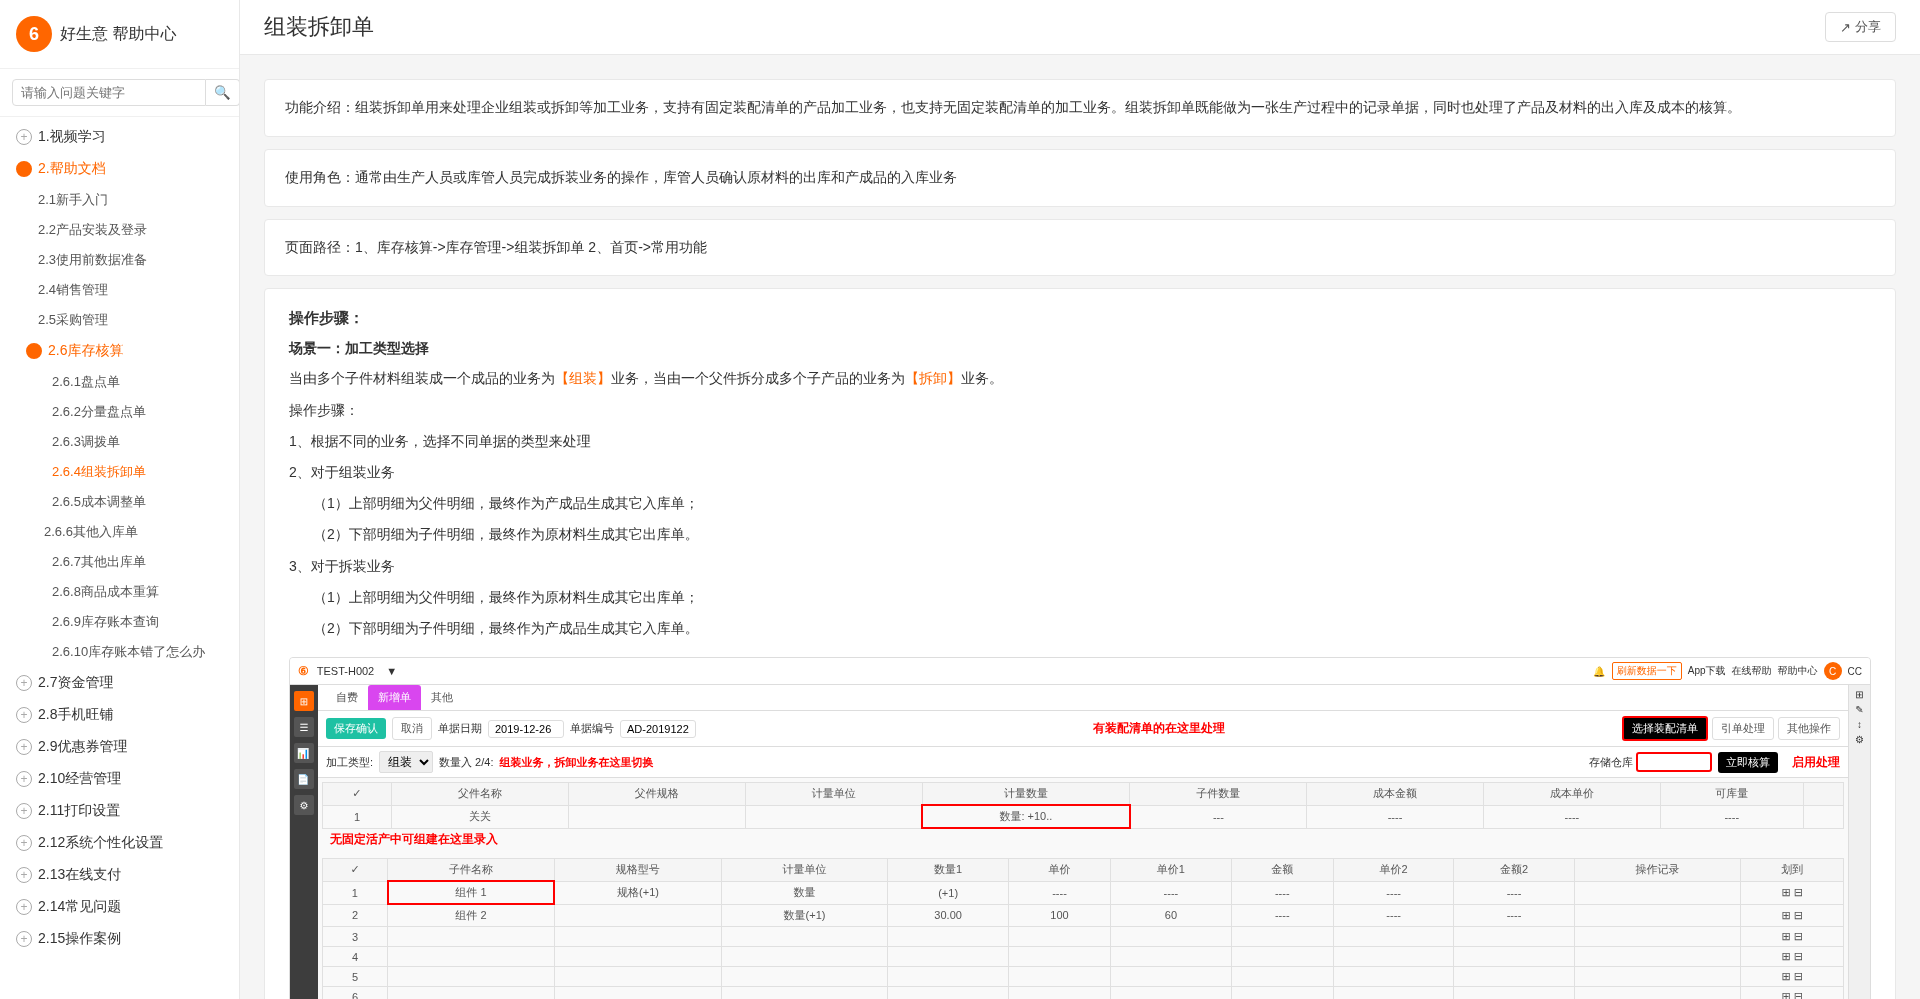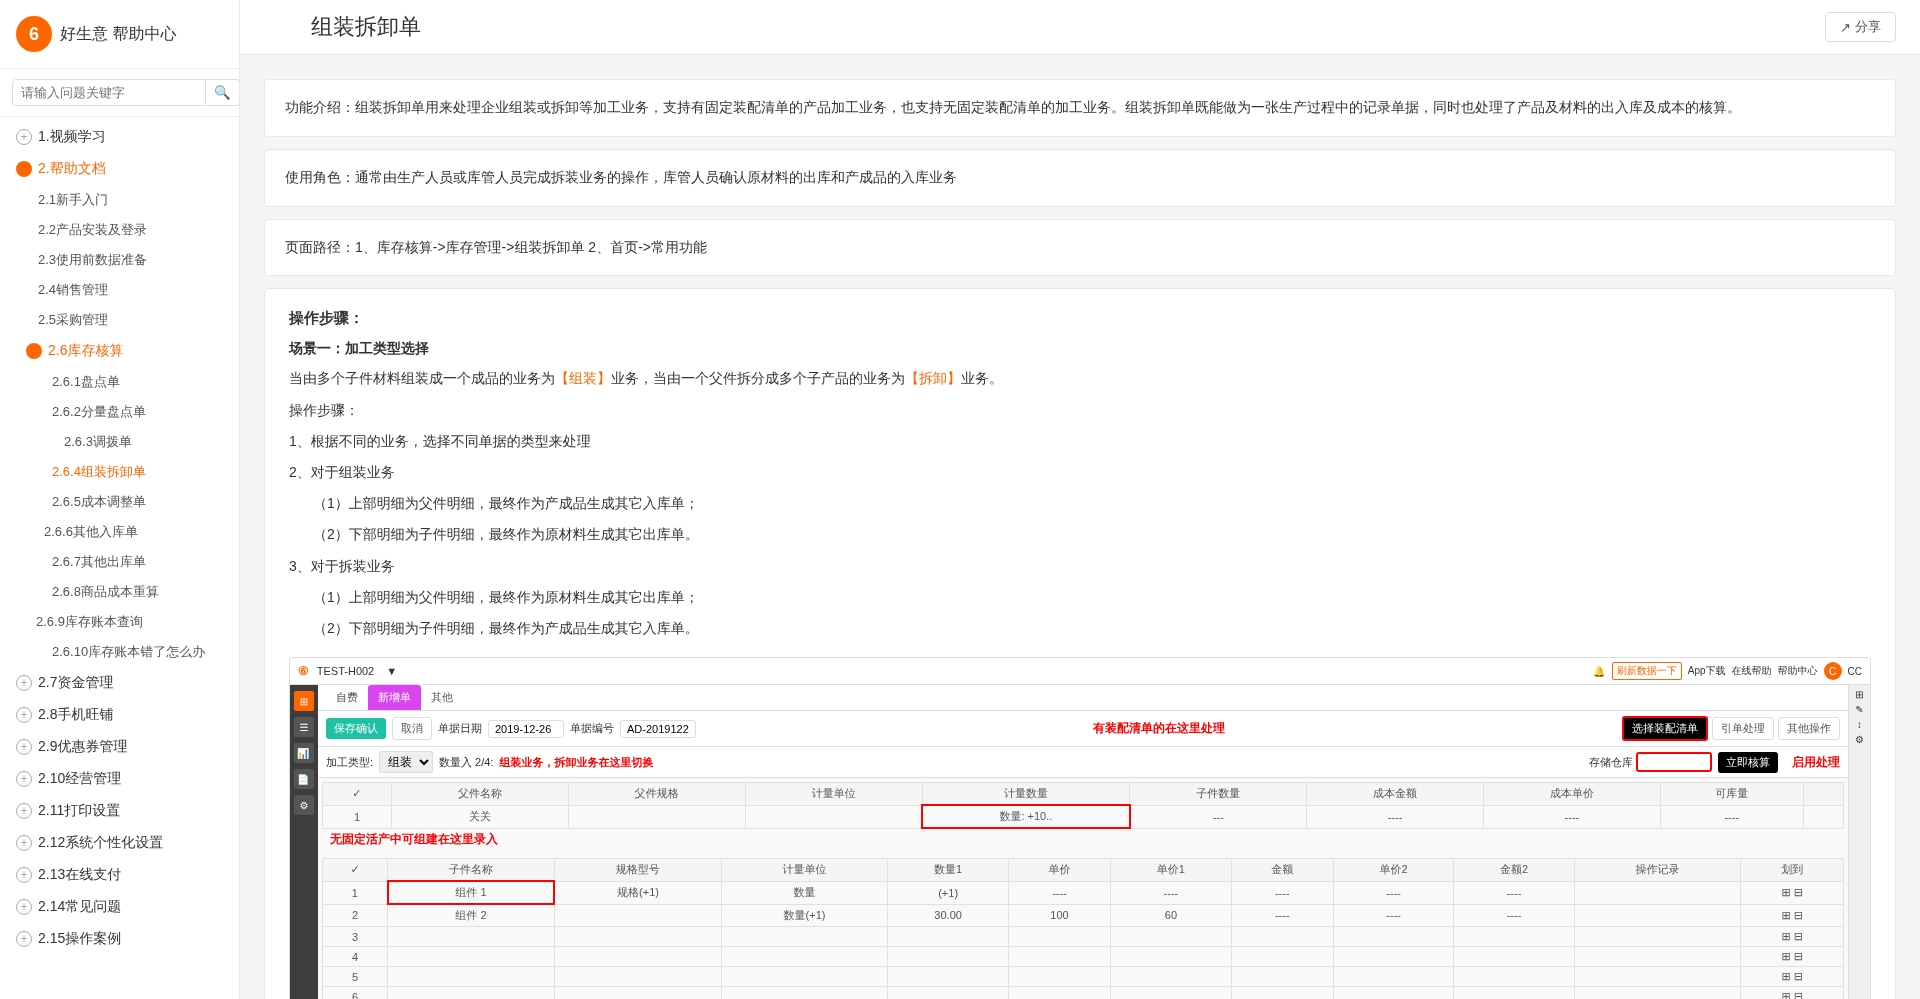--- a/index.html
+++ b/index.html
@@ -148,21 +148,20 @@
       border-bottom: 1px solid #e8e8e8;
       display: flex;
       align-items: center;
       justify-content: space-between;
     }
 
     .page-title {
       font-size: 22px;
       font-weight: 500;
       color: #333;
-      margin-left: 47px;
     }
 
     .share-btn {
       border: 1px solid #ddd;
       border-radius: 4px;
       padding: 5px 14px;
       background: #fff;
       cursor: pointer;
       font-size: 13px;
       color: #555;
@@ -358,27 +357,27 @@
     <div class="sub-nav-item">2.4销售管理</div>
     <div class="sub-nav-item">2.5采购管理</div>
 
     <div class="nav-item active" style="padding-left: 26px;">
       <span class="circle-icon orange nav-icon">−</span>
       <span>2.6库存核算</span>
     </div>
 
     <div class="sub-nav-item" style="padding-left: 52px;">2.6.1盘点单</div>
     <div class="sub-nav-item" style="padding-left: 52px;">2.6.2分量盘点单</div>
-    <div class="sub-nav-item" style="padding-left: 52px; margin-left: 12px;">2.6.3调拨单</div>
+    <div class="sub-nav-item" style="padding-left: 52px;">2.6.3调拨单</div>
     <div class="sub-nav-item active" style="padding-left: 52px; color: #f60;">2.6.4组装拆卸单</div>
     <div class="sub-nav-item" style="padding-left: 52px;">2.6.5成本调整单</div>
     <div class="sub-nav-item" style="padding-left: 44px;">2.6.6其他入库单</div>
     <div class="sub-nav-item" style="padding-left: 52px;">2.6.7其他出库单</div>
     <div class="sub-nav-item" style="padding-left: 52px;">2.6.8商品成本重算</div>
-    <div class="sub-nav-item" style="padding-left: 36px;">2.6.9库存账本查询</div>
+    <div class="sub-nav-item" style="padding-left: 52px;">2.6.9库存账本查询</div>
     <div class="sub-nav-item" style="padding-left: 52px;">2.6.10库存账本错了怎么办</div>
 
     <div class="nav-item">
       <span class="plus-icon nav-icon">+</span>
       <span>2.7资金管理</span>
     </div>
     <div class="nav-item">
       <span class="plus-icon nav-icon">+</span>
       <span>2.8手机旺铺</span>
     </div>

